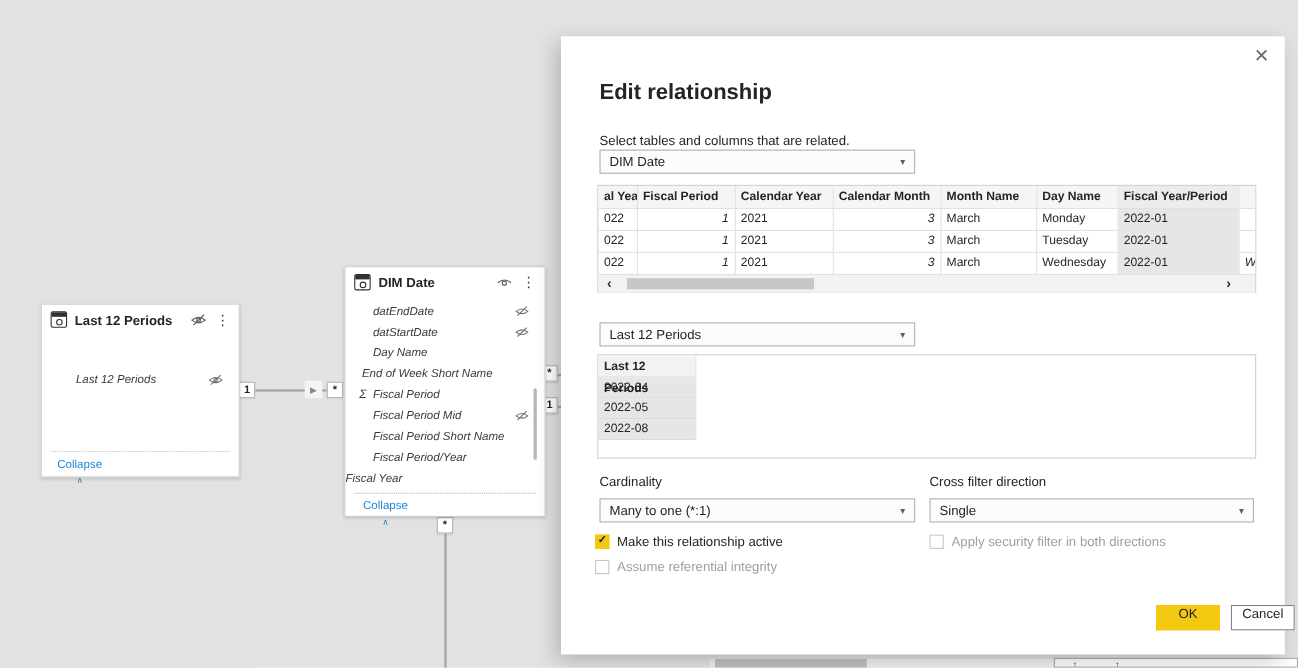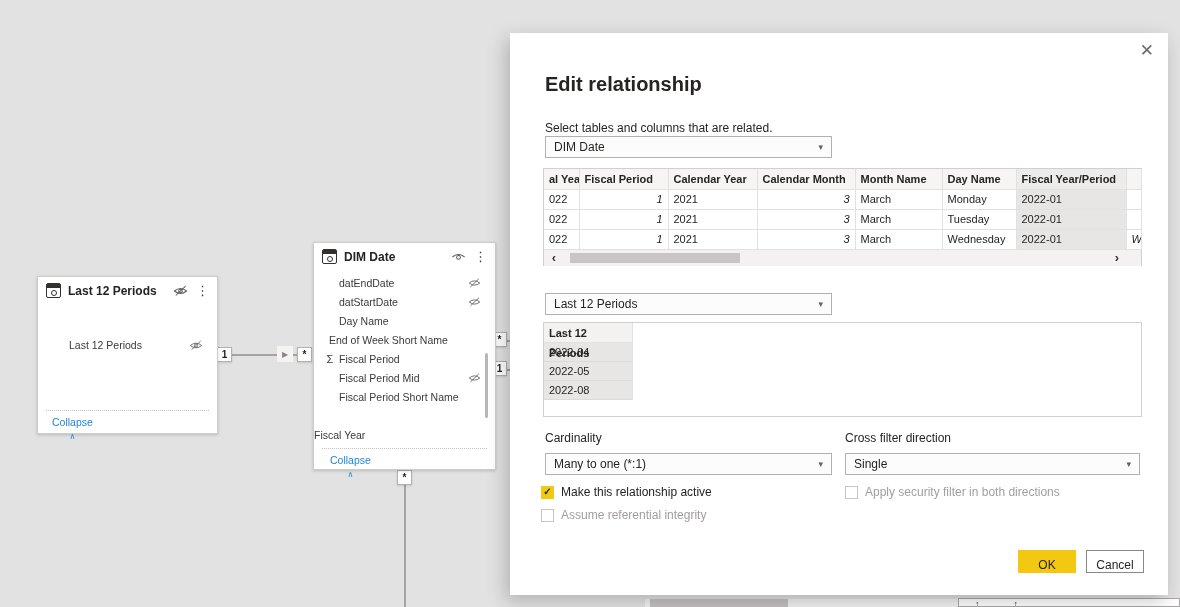--- a/index.html
+++ b/index.html
@@ -9,21 +9,21 @@
 
   
   .card { position:absolute; background:#fff; border:1px solid #cfcdcb; box-shadow:0 1px 3px rgba(0,0,0,.18); }
   .card-header { display:flex; align-items:center; gap:7px; padding:6px 8px; height:27px; }
   .tbl-icon { width:15px; height:15px; border:1.6px solid #323130; border-radius:2px; position:relative; flex:0 0 auto; }
   .tbl-icon::before { content:""; position:absolute; left:0; right:0; top:0; height:4px; background:#323130; }
   .tbl-icon::after { content:""; position:absolute; left:4.2px; top:5.5px; width:4px; height:4px; border:1.4px solid #323130; border-radius:50%; }
   .card-title { font-size:12px; font-weight:bold; flex:1 1 auto; white-space:nowrap; overflow:hidden; }
   .hdr-icons { display:flex; align-items:center; gap:8px; }
   .dots { font-size:13px; color:#3b3a39; line-height:1; }
-  .fields { position:relative; }
+  .fields { position:relative;font-style:italic; }
   .field-row { position:absolute; left:0; right:14px; height:18px; display:flex; align-items:center; font-size:10.5px; color:#3b3a39; }
   .field-row .fname { flex:1 1 auto; white-space:nowrap; overflow:hidden; }
   .sigma { width:18px; text-align:center; font-size:11px; color:#3b3a39; }
   .collapse { position:absolute; font-size:10.5px; color:#1f86d4; display:flex; gap:4px; align-items:center;flex-direction:column; }
   .dotted-sep { position:absolute; left:8px; right:8px; border-top:1px dotted #c3c1bf; }
   .vscroll { position:absolute; width:3px; background:#b9b7b5; border-radius:2px; }
 
   
   .rel-line-h { position:absolute; height:2px; background:#a6a4a2; }
   .rel-line-v { position:absolute; width:2px; background:#a6a4a2; }
@@ -63,21 +63,21 @@
   .col-single .chead { height:20px; background:#f3f2f1; border-bottom:1px solid #e3e1df; font-size:11px; font-weight:bold; padding:0 5px; line-height:20px; }
   .col-single .ccell { height:19px; background:#e7e6e5; border-bottom:1px solid #dddbd9; font-size:11px; padding:0 5px; line-height:19px; }
 
   .sect-label { position:absolute; font-size:12px; color:#252423; }
   .chk-row { position:absolute; display:flex; align-items:center; gap:7px; font-size:12px; }
   .chk { width:13px; height:13px; border:1px solid #8a8886; background:#fff; display:flex; align-items:center; justify-content:center; font-size:10px; line-height:1; }
   .chk.on { background:#f2c811; border-color:#f2c811; color:#252423; font-weight:bold; }
   .chk-row.disabled { color:#a19f9d; }
   .chk-row.disabled .chk { border-color:#c8c6c4; }
 
-  .btn { position:absolute; width:58px; height:23px; font-size:12px; display:flex; align-items:flex-end; justify-content:center; }
+  .btn { position:absolute; width:58px; height:23px; font-size:12px; display:flex; align-items:flex-start; justify-content:center;margin-left:33px; }
   .btn-ok { background:#f2c811; color:#252423; border:1px solid #f2c811; }
   .btn-cancel { background:#fff; color:#252423; border:1px solid #8a8886; }
 
   .eye { display:inline-block; }
 </style>
 </head>
 <body>
 
 <div id="app">
 
@@ -175,20 +175,23 @@
         </div>
       <div class="field-row" style="top:99px; padding-left:25px;">
           <span class="fname">Fiscal Period Mid</span>
           <svg class="eye" width="13" height="10" viewBox="0 0 16 12">
             <path d="M1.5 6 Q8 0.7 14.5 6 Q8 11.3 1.5 6 Z" fill="none" stroke="#706e6c" stroke-width="1.2"></path>
             <line x1="3" y1="10.8" x2="13.4" y2="0.8" stroke="#706e6c" stroke-width="1.2"></line>
           </svg>
         </div>
       <div class="field-row" style="top:118px; padding-left:25px;">
           <span class="fname">Fiscal Period Short Name</span>
+        </div>
+      <div class="field-row" style="top:137px; padding-left:25px;">
+          <span class="fname">Fiscal Period/Year</span>
         </div>
       <div class="field-row" style="top:156px; ">
           <span class="fname">Fiscal Year</span>
         </div>
       <div class="field-row" style="top:175px; padding-left:25px;"></div>
       <div class="vscroll" style="right:7px; top:83px; height:65px;"></div>
     </div>
     <div class="dotted-sep" style="top:205px;"></div>
     <div class="collapse" style="left:16px; top:211px;">
       <span>Collapse</span>

